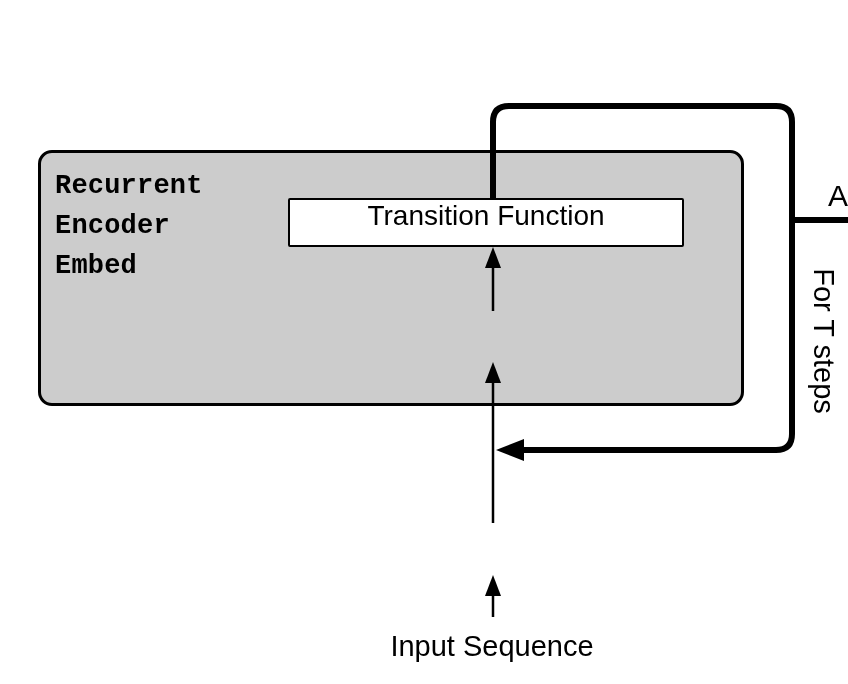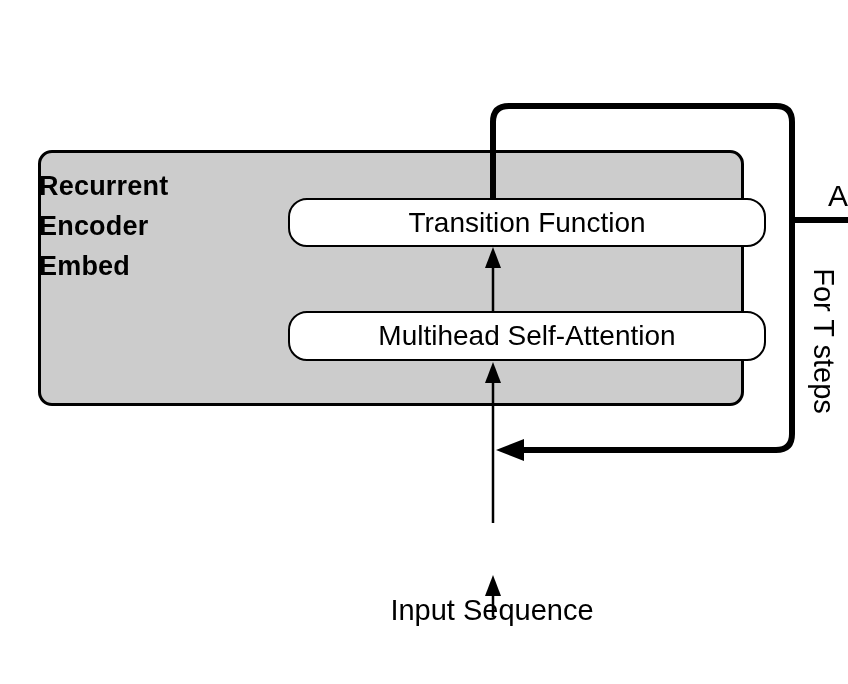--- a/index.html
+++ b/index.html
@@ -25,64 +25,64 @@
     width: 706px;
     height: 256px;
     background: #cccccc;
     border: 3px solid #000000;
     border-radius: 14px;
     box-sizing: border-box;
     z-index: 1;
   }
   .block-title {
     position: absolute;
-    left: 39px;
+    left: 55px;
     top: 166px;
     z-index: 4;
     font-size: 27px;
     font-weight: bold;
     line-height: 40px;
     letter-spacing: 0.2px;
+    font-family: Liberation Mono, monospace;
   }
 
   
   .lines-layer {
     position: absolute;
     left: 0;
     top: 0;
     width: 848px;
     height: 684px;
     z-index: 2;
   }
 
   
   .node {
     position: absolute;
     left: 288px;
-    width: 478px;
+    width: 396px;
     background: #ffffff;
     border: 2.5px solid #000000;
-    border-radius: 19px;
+    border-radius: 2px;
     box-sizing: border-box;
     display: flex;
-    align-items: center;
     justify-content: center;
     font-size: 28px;
     z-index: 3;
     white-space: nowrap;
   }
   .node-transition { top: 198px; height: 49px; }
   .node-multihead  { top: 311px; height: 50px; }
   .node-embed      { top: 523px; height: 49px; }
 
   
   .input-seq-label {
     position: absolute;
     left: 342px;
-    top: 594px;
+    top: 630px;
     width: 300px;
     text-align: center;
     font-size: 29px;
     z-index: 4;
     white-space: nowrap;
   }
   .loop-label {
     position: absolute;
     left: 823px;
     top: 341px;
@@ -135,21 +135,18 @@
       <path d="M493 199 V122 Q493 106 509 106 H776 Q792 106 792 122 V434 Q792 450 776 450 H520" stroke="#000000" stroke-width="6" fill="none"></path>
       <polygon points="496,450 524,439 524,461" fill="#000000"></polygon>
     </g>
 
     <path d="M792 220 H849" stroke="#000000" stroke-width="6" fill="none"></path>
   </svg>
 
   <div class="node node-transition">
     <span>Transition Function</span>
   </div>
-  <div class="node node-multihead">
-    <span>Multihead Self-Attention</span>
-  </div>
 
   <div class="input-seq-label">Input Sequence</div>
   <div class="loop-label">For T steps</div>
   <div class="partial-a-label">A</div>
 
 </div>
 
 </body></html>

